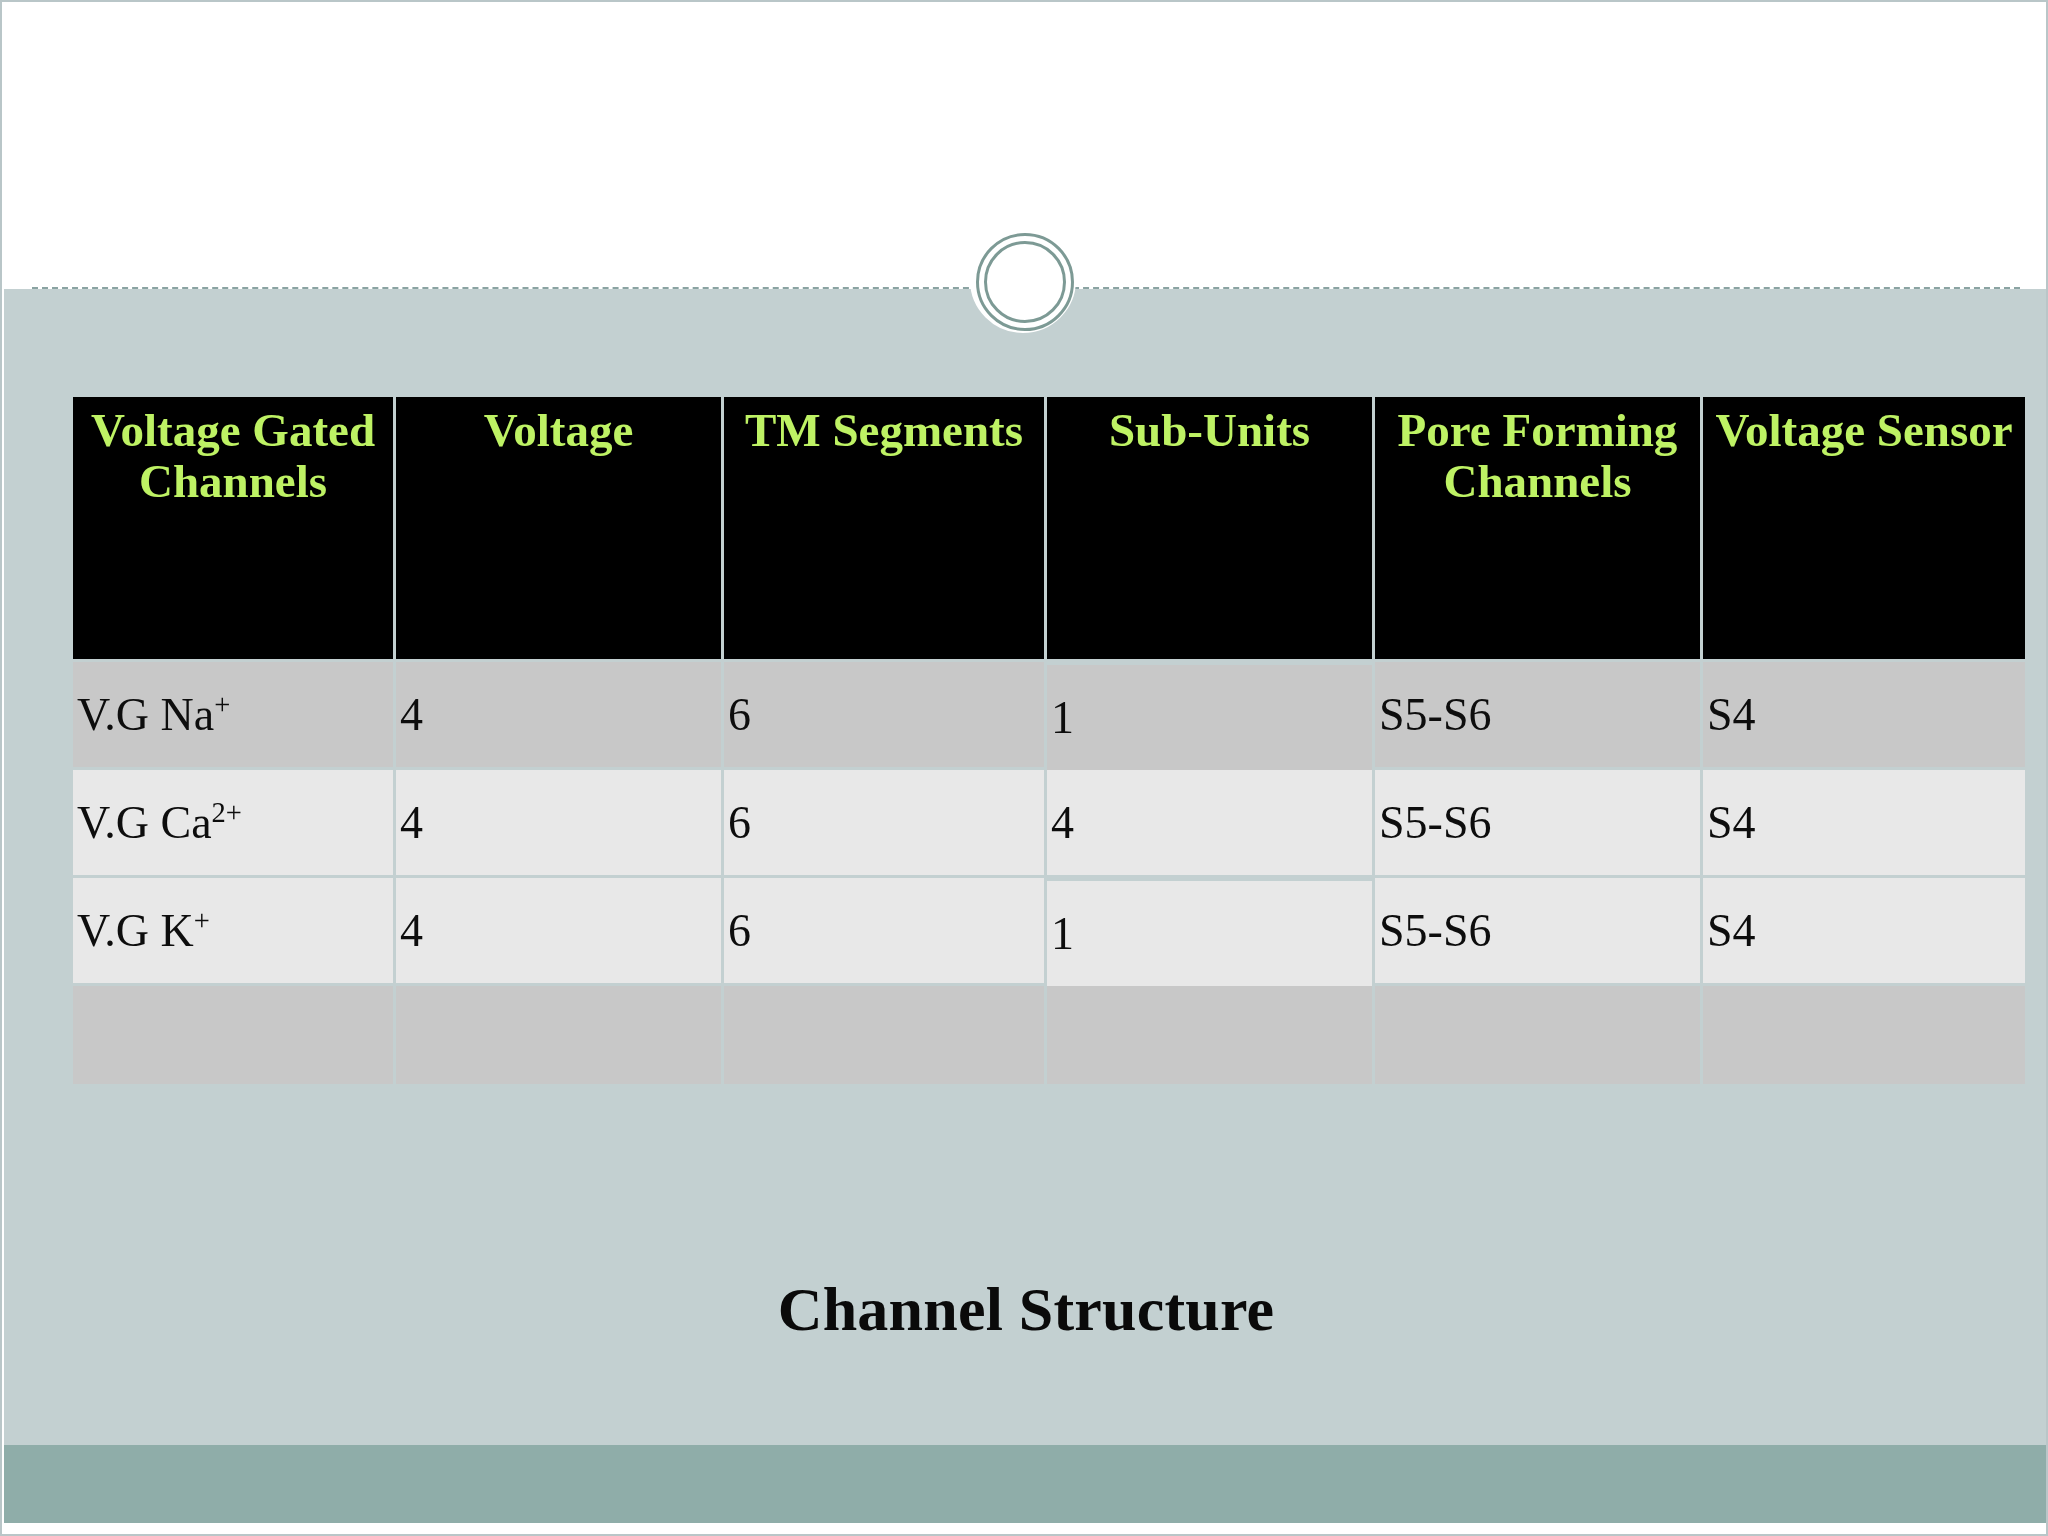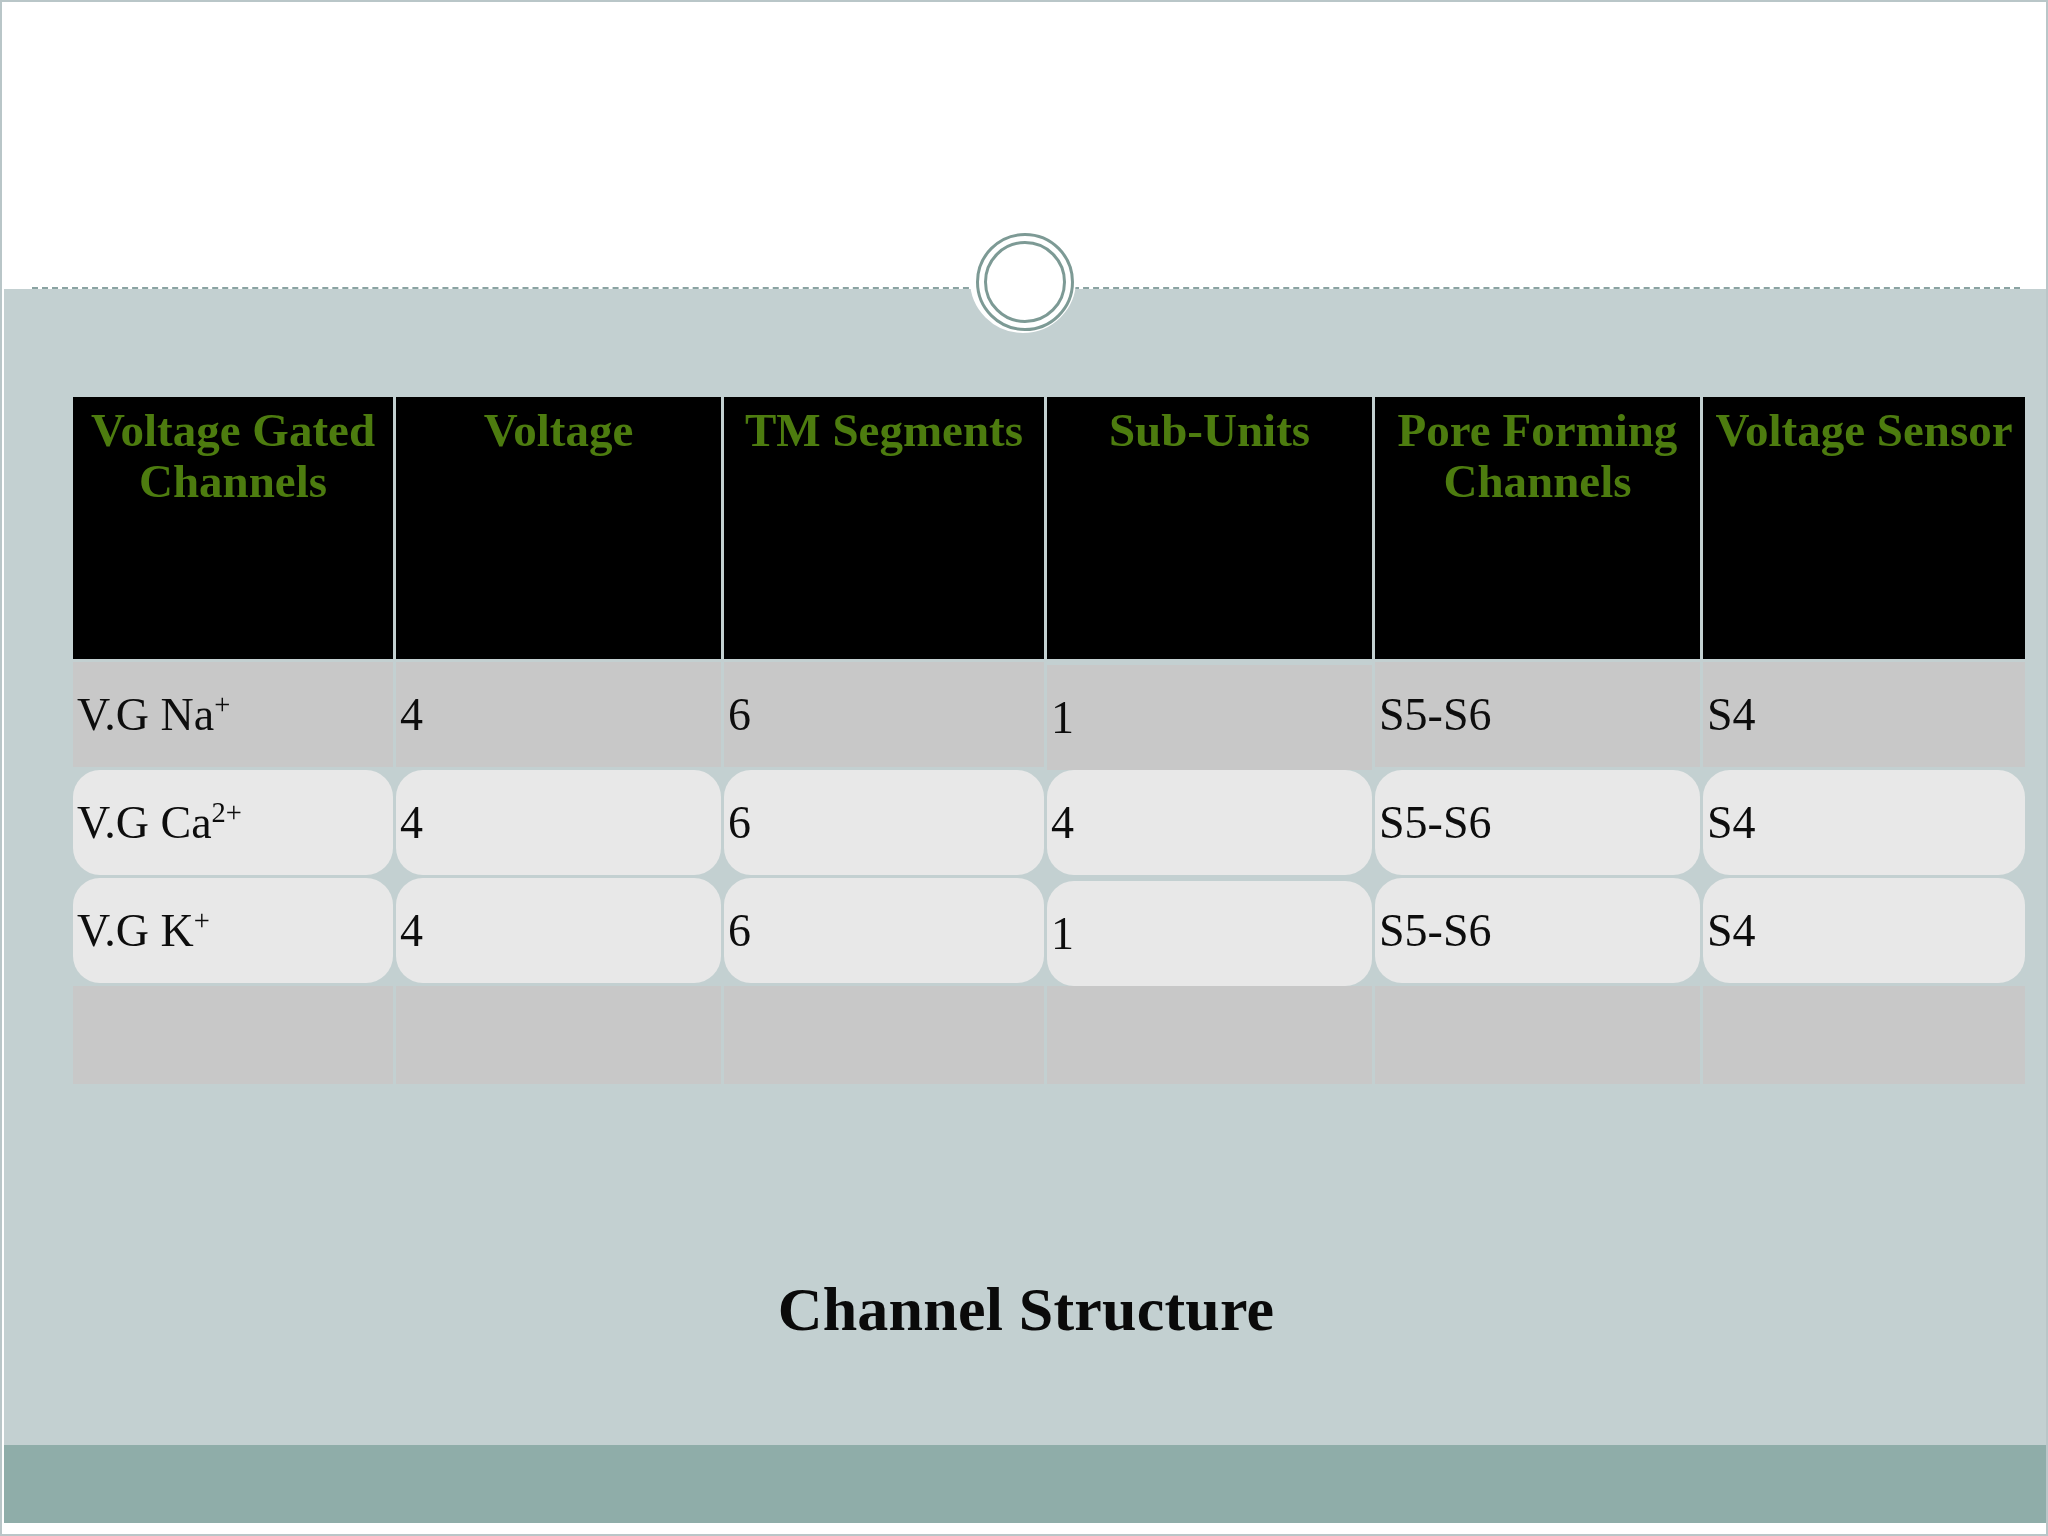--- a/index.html
+++ b/index.html
@@ -61,42 +61,42 @@
   
   .table-wrap{
     position:absolute;left:68px;top:392px;width:1944px;
   }
   table.ch{
     border-collapse:separate;border-spacing:3px;
     width:1944px;
     table-layout:fixed;
   }
   table.ch th{
-    background:#000000;color:#4d7c0f;
+    background:#000000;color:#bef264;
     font-weight:bold;
     font-size:47px;
     line-height:1.08;
     padding:8px 4px 10px 4px;
     vertical-align:top;
     text-align:center;
     height:262px;
     box-sizing:border-box;
     margin-left:22px;
   }
   table.ch td{
     text-align:left;
     vertical-align:middle;
     font-size:46px;
     color:#0d0d0d;
     height:105px;
     padding:2px 4px;
     box-sizing:border-box;
   }
   tr.rband-dark td{ background:#c8c8c8; }
-  tr.rband-light td{ background:#e8e8e8;border-radius:27px; }
+  tr.rband-light td{ background:#e8e8e8; }
   tr.rband-empty td{ background:#c8c8c8; height:98px;}
 
   .col1{width:320px;}
   .col2{width:325px;}
   .col3{width:320px;}
   .col4{width:325px;}
   .col5{width:325px;}
   .col6{width:322px;}
 
   td.rowlabel{ font-size:47px; }

